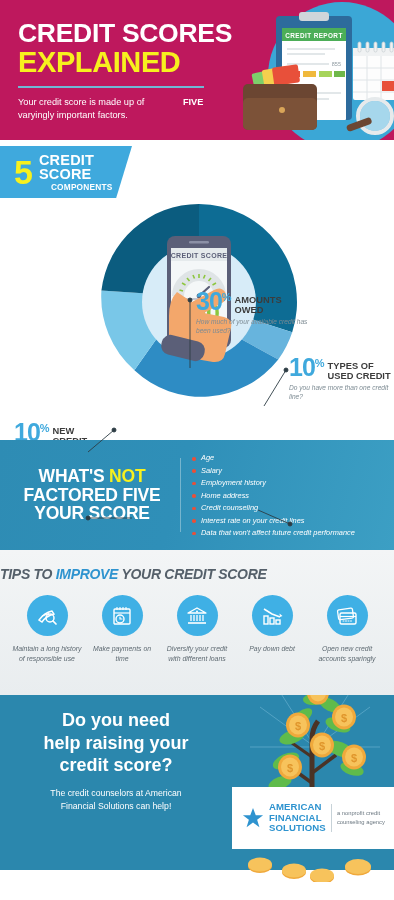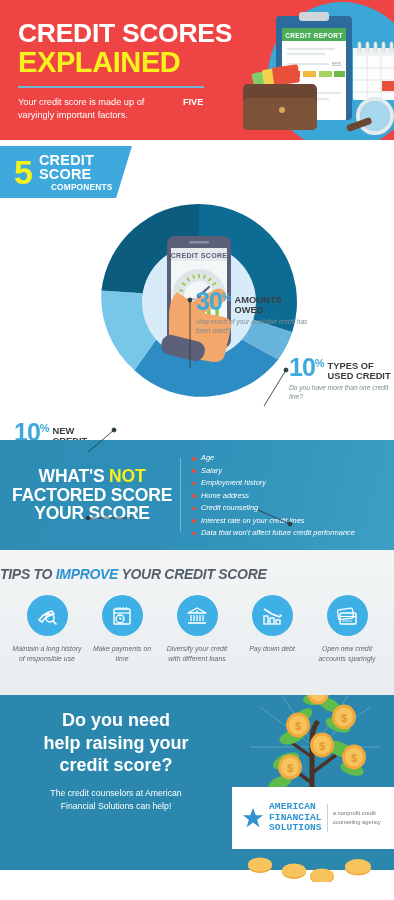--- a/index.html
+++ b/index.html
@@ -6,21 +6,21 @@
   html, body {
     width: 394px; height: 900px;
     font-family: "Liberation Sans", sans-serif;
     background: #ffffff; overflow: hidden;
   }
   .page { position: relative; width: 394px; height: 900px; overflow: hidden; }
 
   
   .header {
     position: relative; width: 394px; height: 140px;
-    background: #ef4444; overflow: hidden;
+    background: #be185d; overflow: hidden;
   }
   .hdr-circle {
     position: absolute; right: -22px; top: 2px;
     width: 148px; height: 148px; border-radius: 50%;
     background: #3ba7d6;
   }
   .hdr-text { position: absolute; left: 18px; top: 20px; z-index: 5; }
   .title1 {
     font-size: 26.5px; font-weight: bold; color: #ffffff;
     letter-spacing: -0.3px; line-height: 1.02; white-space: nowrap;
@@ -150,21 +150,21 @@
   }
   .tree { position: absolute; right: 4px; top: -8px; width: 150px; height: 130px; }
   .logo-box {
     position: absolute; right: 0; top: 92px;
     width: 162px; height: 62px; background: #ffffff;
     display: flex; align-items: center; padding-left: 10px;
   }
   .logo-star { width: 22px; height: 22px; margin-right: 5px; flex: none; }
   .logo-name { line-height: 1.14; }
   .logo-name div {
-    font-size: 9.6px; font-weight: bold; color: #2e93cf; letter-spacing: 0.1px; font-family: Liberation Mono, monospace;
+    font-size: 9.6px; font-weight: bold; color: #2e93cf; letter-spacing: 0.1px;
   }
   .logo-rule { width: 1px; height: 28px; background: #c7d2d8; margin: 0 5px; }
   .logo-tag { font-size: 5.8px; color: #6b7780; line-height: 1.5; }
 
   
   .footer { position: relative; width: 394px; height: 55px; background: #ffffff; }
   .footer .coins { position: absolute; right: 8px; top: -18px; width: 140px; height: 30px; }
 </style>
 </head>
 <body>
@@ -368,21 +368,21 @@
           <div>HISTORY</div>
         </div>
       </div>
       <div class="lbl-q">Do you make your payments on time?</div>
     </div>
   </div>
 
   <div class="notsec">
     <div class="not-left">
       <div class="not-l"><span>WHAT'S </span><span class="hl">NOT</span></div>
-      <div class="not-l">FACTORED SCORE</div>
+      <div class="not-l">FACTORED FIVE</div>
       <div class="not-l">YOUR SCORE</div>
     </div>
     <div class="not-div"></div>
     <ul class="not-list">
       <li>Age</li>
       <li>Salary</li>
       <li>Employment history</li>
       <li>Home address</li>
       <li>Credit counseling</li>
       <li>Interest rate on your credit lines</li>

